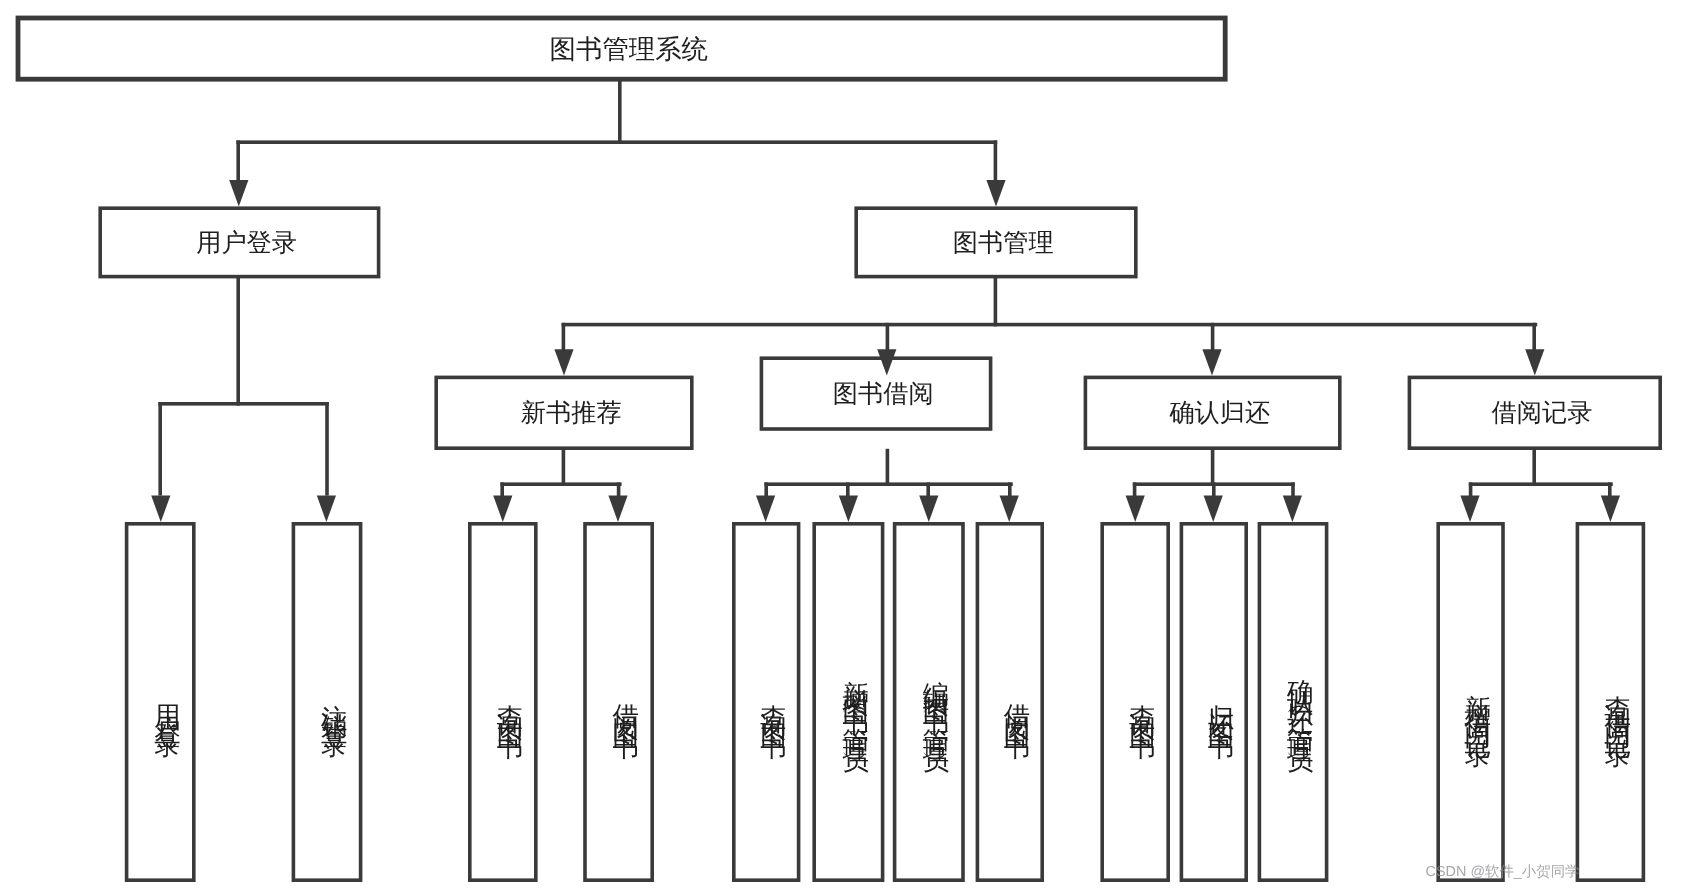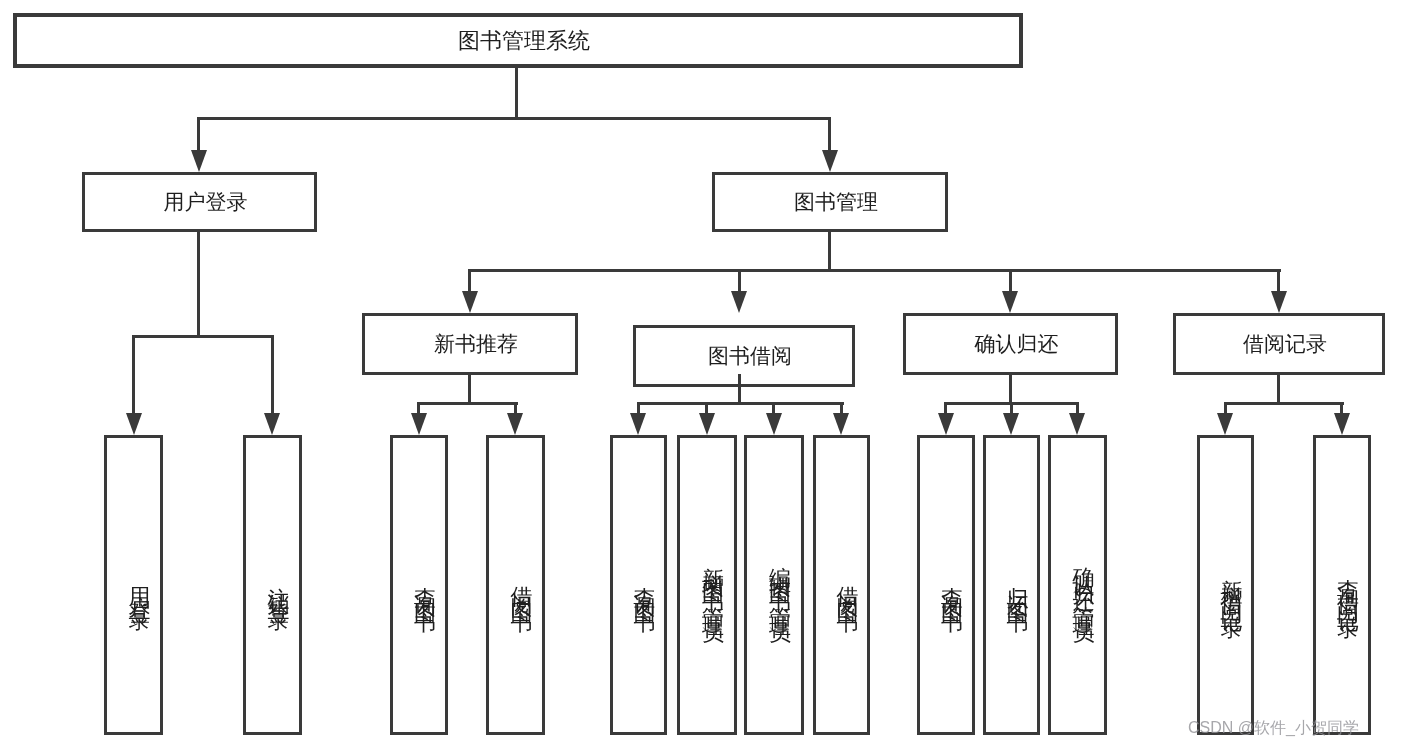--- a/index.html
+++ b/index.html
@@ -43,21 +43,21 @@
     position: absolute;
     width: 0; height: 0;
     border-left: 8px solid transparent;
     border-right: 8px solid transparent;
     border-top: 22px solid #3a3a3a;
   }
   .watermark {
     position: absolute;
     left: 1188px;
     top: 718px;
-    font-size: 16px;
+    font-size: 12px;
     color: rgba(145, 145, 150, 0.8);
     z-index: 5;
     white-space: nowrap;
   }
 </style>
 </head>
 <body>
 
 <div class="canvas">
 
@@ -68,21 +68,21 @@
   <div class="box" style="left:82px;top:172px;width:235px;height:60px">
     <span>用户登录</span>
   </div>
   <div class="box" style="left:362px;top:313px;width:216px;height:62px">
     <span>新书推荐</span>
   </div>
 
   <div class="box" style="left:712px;top:172px;width:236px;height:60px">
     <span>图书管理</span>
   </div>
-  <div class="box" style="left:633px;top:325px;width:222px;height:62px">
+  <div class="box" style="left:633px;top:297px;width:194px;height:62px">
     <span>图书借阅</span>
   </div>
   <div class="box" style="left:903px;top:313px;width:215px;height:62px">
     <span>确认归还</span>
   </div>
   <div class="box" style="left:1173px;top:313px;width:212px;height:62px">
     <span>借阅记录</span>
   </div>
 
   <div class="box leaf" style="left:104px;top:435px;width:59px;height:300px">

